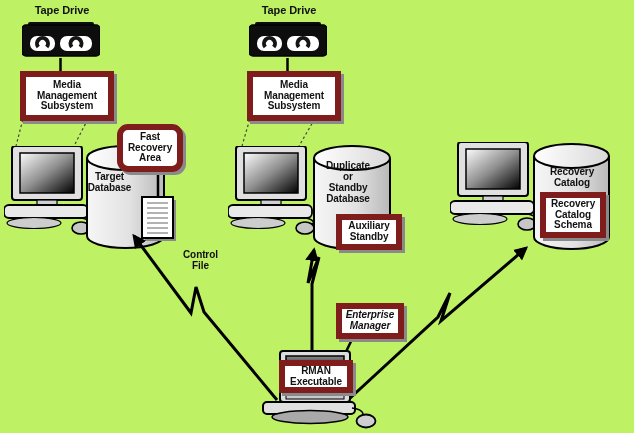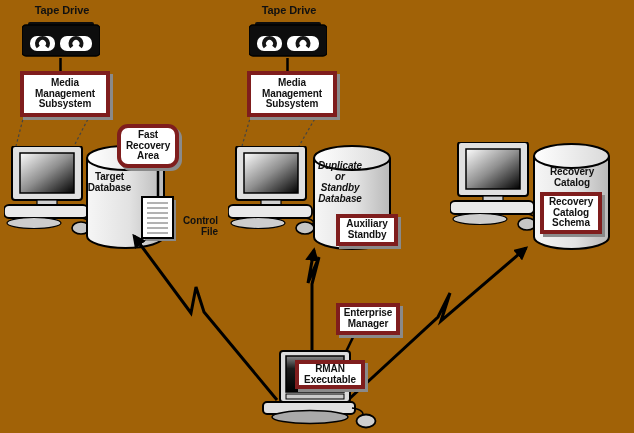--- a/index.html
+++ b/index.html
@@ -1,30 +1,30 @@
 <!DOCTYPE html>
 <html><head>
 <meta charset="utf-8">
 <style>
   html,body{margin:0;padding:0;background:#fff;}
   .stage{
-    position:relative;width:634px;height:433px;background:#a16207;
+    position:relative;width:634px;height:433px;background:#bef264;
     font-family:"Liberation Sans", sans-serif;overflow:hidden;
   }
   .stage svg{position:absolute;left:0;top:0;}
   .lbl{
     position:absolute;display:flex;align-items:center;justify-content:center;
     font-weight:bold;font-size:10px;line-height:1.08;color:#111;
     text-align:center;white-space:pre-line;letter-spacing:-0.1px;
   }
-  .lbl.left{justify-content:flex-start;text-align:right;}
+  .lbl.left{justify-content:flex-start;text-align:center;margin-top:34px;}
   .big{font-size:11px;}
   .node-box{
     position:absolute;display:flex;align-items:center;justify-content:center;
-    background:#ffffff;border:4px solid #7f1d1d;box-shadow:3px 3px 0 #8a8a8a;
+    background:#ffffff;border:6px solid #7f1d1d;box-shadow:3px 3px 0 #8a8a8a;
     font-weight:bold;font-size:10px;line-height:1.08;color:#111;
     text-align:center;white-space:pre-line;letter-spacing:-0.1px;
   }
 </style>
 </head>
 <body>
 
 <div class="stage">
 
 <svg width="634" height="433" viewBox="0 0 634 433">
@@ -159,31 +159,31 @@
 Subsystem</div>
 
 <div class="node-box" style="left:117px;top:124px;width:54px;height:36px;border-radius:11px;">Fast
 Recovery
 Area</div>
 <div class="lbl" style="left:79px;top:171px;width:61px;height:24px;">Target
 Database</div>
 <div class="lbl left" style="left:183px;top:215px;width:50px;height:24px;">Control
 File</div>
 
-<div class="lbl" style="left:312px;top:160px;width:56px;height:46px;font-style:italic;">Duplicate
+<div class="lbl" style="left:320px;top:160px;width:56px;height:46px;">Duplicate
 or
 Standby
 Database</div>
 <div class="node-box" style="left:336px;top:214px;width:54px;height:24px;">Auxiliary
 Standby</div>
 
 <div class="lbl" style="left:544px;top:166px;width:56px;height:24px;">Recovery
 Catalog</div>
 <div class="node-box" style="left:540px;top:192px;width:54px;height:34px;">Recovery
 Catalog
 Schema</div>
 
-<div class="node-box" style="left:336px;top:303px;width:56px;height:24px;">Enterprise
+<div class="node-box" style="left:336px;top:303px;width:56px;height:24px;font-style:italic;">Enterprise
 Manager</div>
-<div class="node-box" style="left:279px;top:360px;width:62px;height:21px;margin-left:16px;">RMAN
+<div class="node-box" style="left:279px;top:360px;width:62px;height:21px;">RMAN
 Executable</div>
 
 </div>
 
 </body></html>

